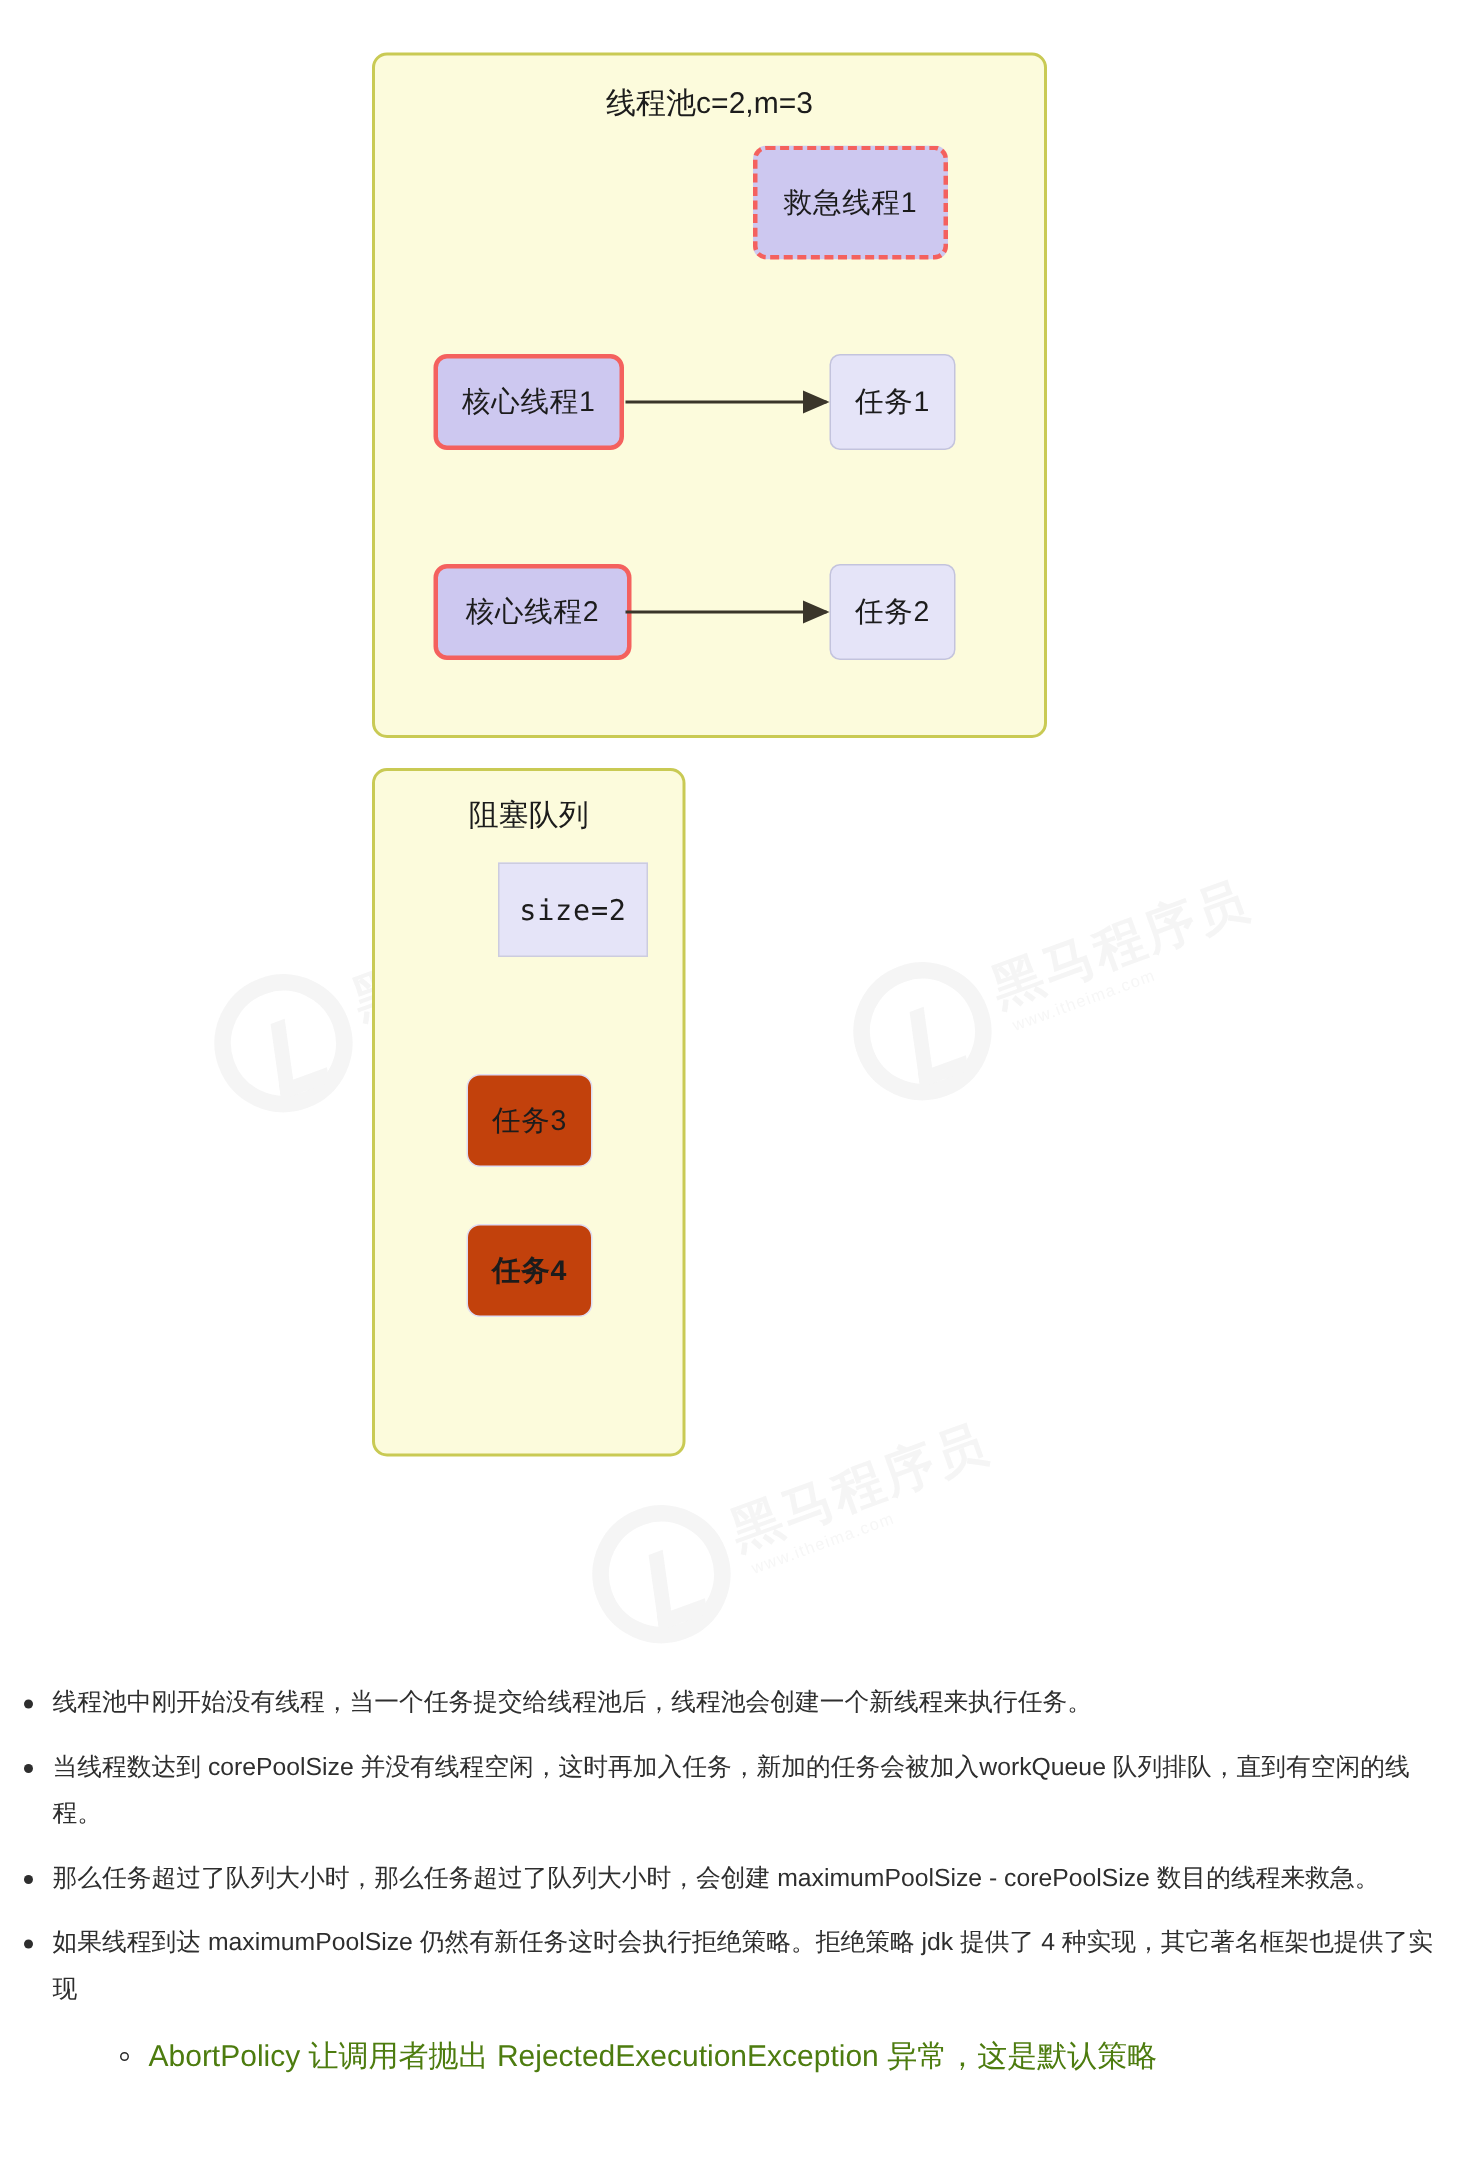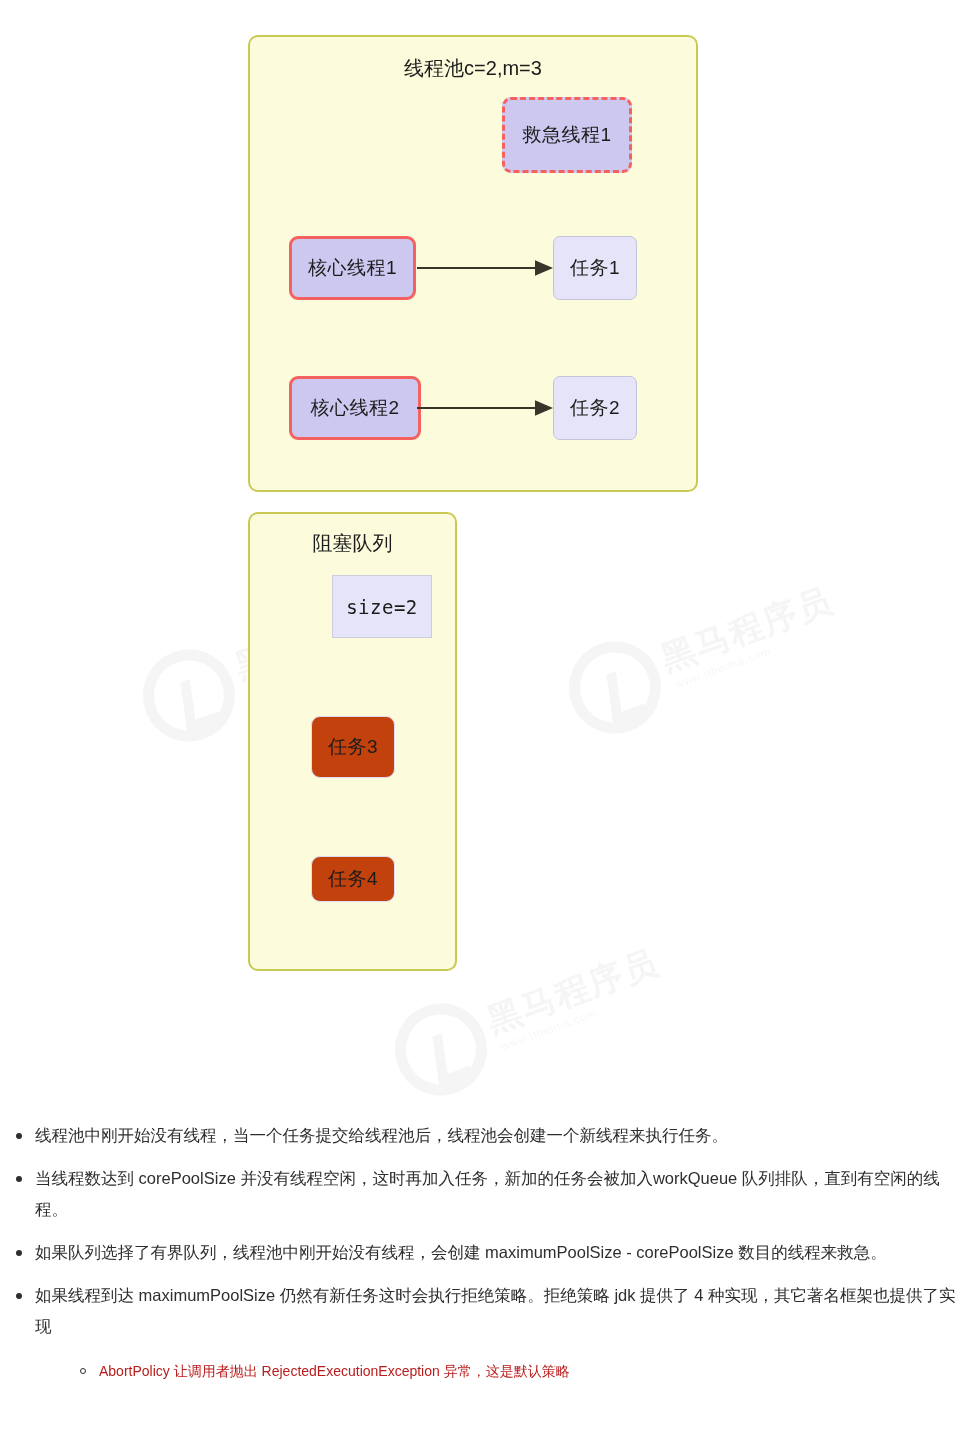--- a/index.html
+++ b/index.html
@@ -142,21 +142,21 @@
   }
 
   
   .n-rescue   { left: 502px; top: 97px;  width: 130px; height: 76px; }
   .n-core1    { left: 289px; top: 236px; width: 127px; height: 64px; }
   .n-core2    { left: 289px; top: 376px; width: 132px; height: 64px; }
   .n-task1    { left: 553px; top: 236px; width: 84px;  height: 64px; }
   .n-task2    { left: 553px; top: 376px; width: 84px;  height: 64px; }
   .n-size     { left: 303px; top: 575px; width: 100px; height: 63px; margin-left: 29px; }
   .n-task3    { left: 311px; top: 716px; width: 84px;  height: 62px; }
-  .n-task4    { left: 311px; top: 856px; width: 84px;  height: 46px; }
+  .n-task4    { left: 311px; top: 816px; width: 84px;  height: 62px; font-weight: bold; }
 
   
   .arrow-svg {
     position: absolute;
     left: 0;
     top: 0;
     width: 977px;
     height: 1000px;
     pointer-events: none;
   }
@@ -187,23 +187,23 @@
     border-radius: 50%;
     background: #2e2e2e;
   }
   .sub-list {
     margin-top: 14px;
     margin-bottom: 0;
   }
   .sub-bullet {
     position: relative;
     padding-left: 64px;
-    font-size: 14px;
+    font-size: 20px;
     line-height: 31px;
-    color: #b91c1c;
+    color: #4d7c0f;
   }
   .sub-bullet::before {
     content: "";
     position: absolute;
     left: 45px;
     top: 12px;
     width: 6px;
     height: 6px;
     border-radius: 50%;
     border: 1.3px solid #2e2e2e;
@@ -277,20 +277,20 @@
 <div class="node queue-task n-task3">
   <span>任务3</span>
 </div>
 <div class="node queue-task n-task4">
   <span>任务4</span>
 </div>
 
 <div class="notes">
   <div class="bullet">线程池中刚开始没有线程，当一个任务提交给线程池后，线程池会创建一个新线程来执行任务。</div>
   <div class="bullet">当线程数达到 corePoolSize 并没有线程空闲，这时再加入任务，新加的任务会被加入workQueue 队列排队，直到有空闲的线程。</div>
-  <div class="bullet">如果队列选择了有界队列，线程池中刚开始没有线程，会创建 maximumPoolSize - corePoolSize 数目的线程来救急。</div>
+  <div class="bullet">那么任务超过了队列大小时，那么任务超过了队列大小时，会创建 maximumPoolSize - corePoolSize 数目的线程来救急。</div>
   <div class="bullet">
     <span>如果线程到达 maximumPoolSize 仍然有新任务这时会执行拒绝策略。拒绝策略 jdk 提供了 4 种实现，其它著名框架也提供了实现</span>
     <div class="sub-list">
       <div class="sub-bullet">AbortPolicy 让调用者抛出 RejectedExecutionException 异常，这是默认策略</div>
     </div>
   </div>
 </div>
 
 </body></html>

